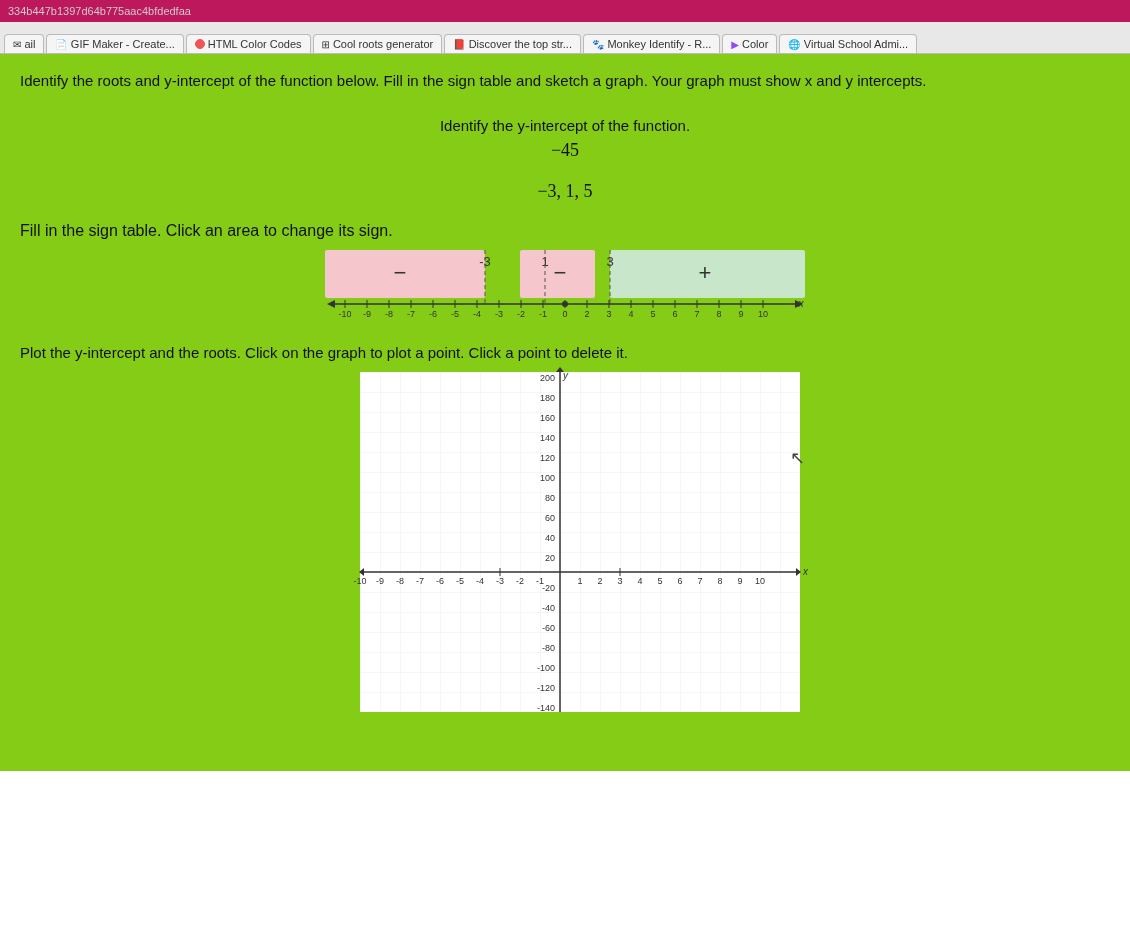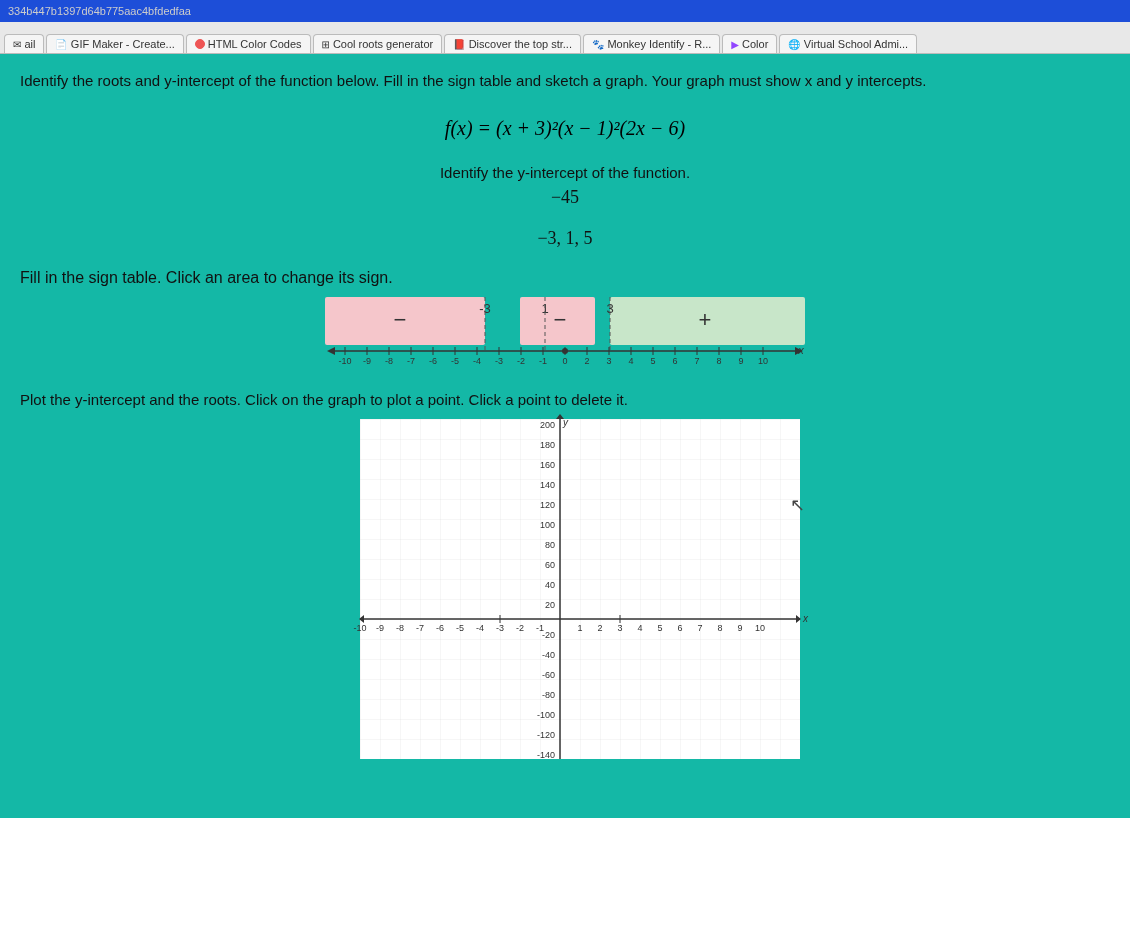--- a/index.html
+++ b/index.html
@@ -1,20 +1,20 @@
 <!DOCTYPE html>
 <html><head>
   <meta charset="utf-8">
   <style>
     * { margin: 0; padding: 0; box-sizing: border-box; }
     body { font-family: Arial, sans-serif; background: #fff; width: 1130px; min-height: 942px; overflow-x: hidden; }
 
     
     .browser-bar {
-      background: #1d4ed8;
+      background: #be185d;
       height: 22px;
       display: flex;
       align-items: center;
       padding: 0 8px;
     }
     .browser-bar-text {
       color: #ccc;
       font-size: 11px;
     }
 
@@ -40,21 +40,21 @@
       cursor: pointer;
       white-space: nowrap;
       max-width: 140px;
       overflow: hidden;
       text-overflow: ellipsis;
     }
 
     
     .content {
       padding: 16px 20px 20px 20px;
-      background: #14b8a6;
+      background: #84cc16;
     }
 
     .instruction-text {
       font-size: 15px;
       line-height: 1.5;
       color: #111;
       margin-bottom: 24px;
     }
 
     .math-function {
@@ -158,23 +158,20 @@
   <div class="tab">
     <span style="font-size:10px; margin-right:3px;">🌐</span>
     <span>Virtual School Admi...</span>
   </div>
 </div>
 
 <div class="content">
 
   <p class="instruction-text">Identify the roots and y-intercept of the function below. Fill in the sign table and sketch a graph. Your graph must show x and y intercepts.</p>
 
-  <div class="math-function">
-    <span>f(x) = (x + 3)²(x − 1)²(2x − 6)</span>
-  </div>
 
   <div class="section-block">
     <p class="section-label">Identify the y-intercept of the function.</p>
     <p class="section-value">−45</p>
   </div>
 
   <div class="section-block">
     <p class="section-value">−3, 1, 5</p>
   </div>
 

